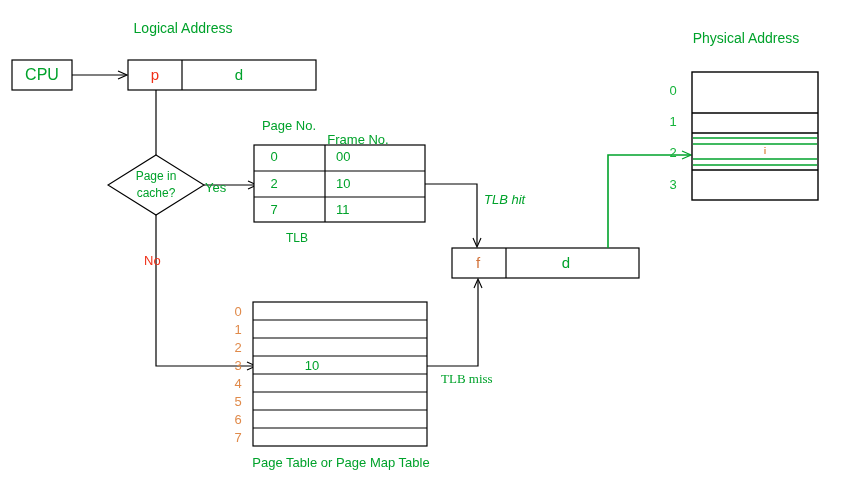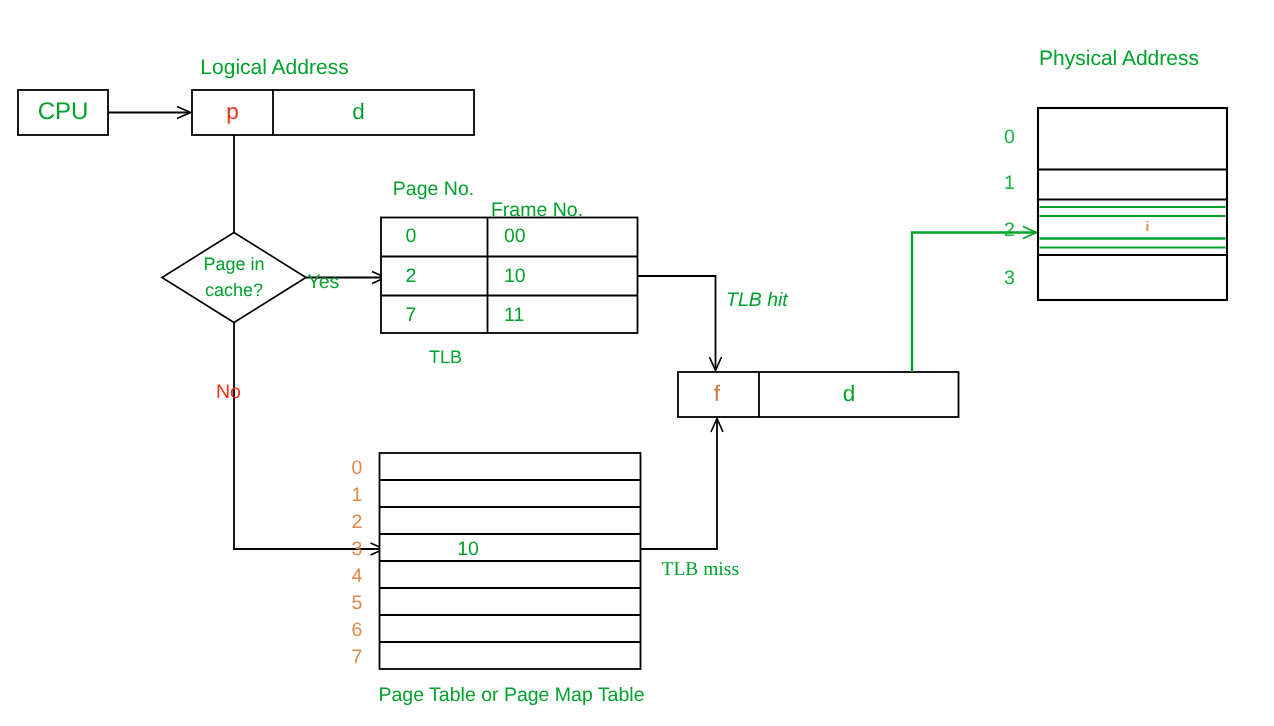--- a/index.html
+++ b/index.html
@@ -98,21 +98,21 @@
     <line x1="692" y1="113" x2="818" y2="113" stroke="#000000" stroke-width="1.4"></line>
     <line x1="692" y1="133" x2="818" y2="133" stroke="#000000" stroke-width="1.4"></line>
     <line x1="692" y1="170" x2="818" y2="170" stroke="#000000" stroke-width="1.4"></line>
 
     <line x1="693" y1="138" x2="817" y2="138" stroke="#00a22b" stroke-width="1.4"></line>
     <line x1="693" y1="144" x2="817" y2="144" stroke="#00a22b" stroke-width="1.4"></line>
     <line x1="693" y1="159" x2="817" y2="159" stroke="#00a22b" stroke-width="1.6"></line>
     <line x1="693" y1="165" x2="817" y2="165" stroke="#00a22b" stroke-width="1.4"></line>
   </svg>
 
-  <div class="lbl t14 green ctr" style="left:183px; top:21px;margin-top:16px;">Logical Address</div>
+  <div class="lbl t14 green ctr" style="left:183px; top:21px;">Logical Address</div>
   <div class="lbl t14 green ctr" style="left:746px; top:31px;">Physical Address</div>
 
   <div class="lbl t16 green ctr" style="left:42px; top:67px;">CPU</div>
 
   <div class="lbl t15 red ctr" style="left:155px; top:67px;">p</div>
   <div class="lbl t15 green ctr" style="left:239px; top:67px;">d</div>
 
   <div class="lbl t12 green ctr" style="left:156px; top:170px;">Page in</div>
   <div class="lbl t12 green ctr" style="left:156px; top:187px;">cache?</div>
   <div class="lbl t13 green" style="left:205px; top:161px;margin-top:20px;">Yes</div>

